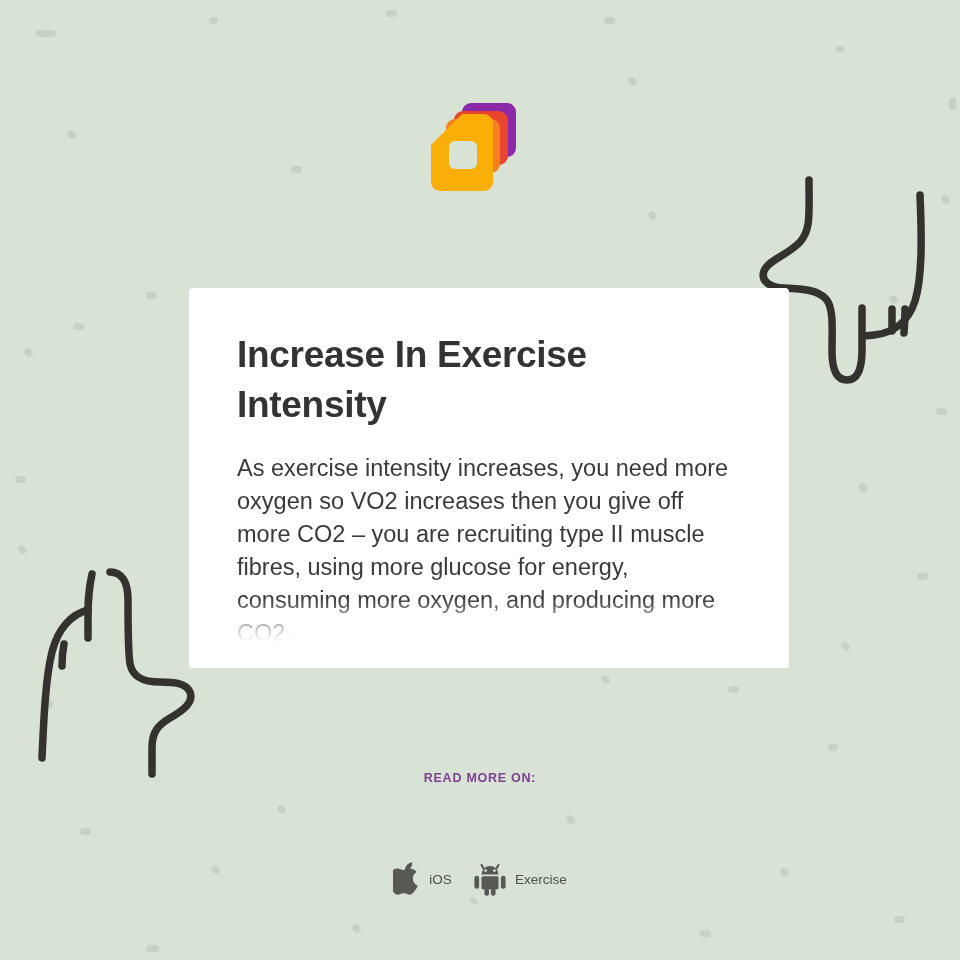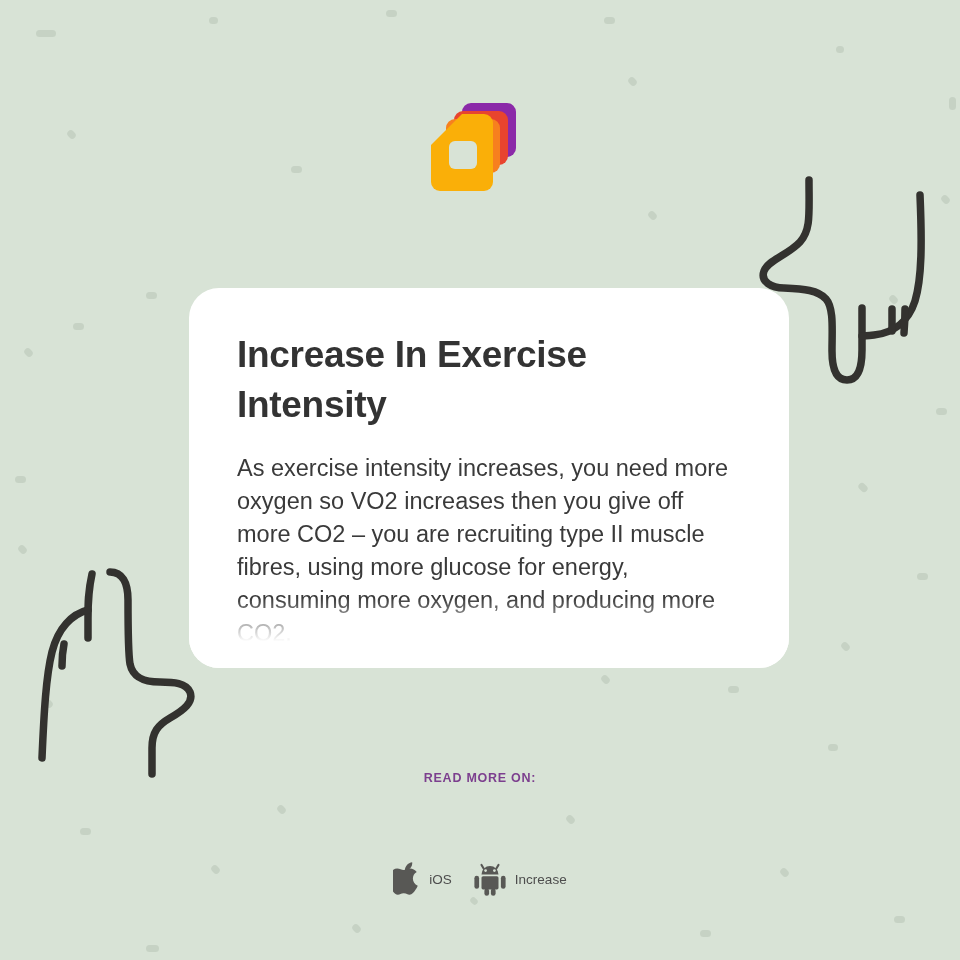--- a/index.html
+++ b/index.html
@@ -52,21 +52,21 @@
   }
 
   
   #card {
     position: absolute;
     left: 189px;
     top: 288px;
     width: 600px;
     height: 380px;
     background: #ffffff;
-    border-radius: 30px;
+    border-radius: 4px;
     overflow: hidden;
   }
   #card-inner {
     padding: 42px 48px 0 48px;
     box-sizing: border-box;
     height: 100%;
   }
   #card-title {
     margin: 0;
     font-size: 37px;
@@ -252,17 +252,17 @@
         <circle cx="21.4" cy="8.6" r="1.35" fill="#d8e3d6"></circle>
 
         <rect x="8.5" y="14.2" width="17" height="13.2" rx="1.6"></rect>
 
         <rect x="1.4" y="13.8" width="4.7" height="13" rx="2.35"></rect>
         <rect x="27.9" y="13.8" width="4.7" height="13" rx="2.35"></rect>
 
         <rect x="11.4" y="26.4" width="4.7" height="7.4" rx="2.35"></rect>
         <rect x="17.9" y="26.4" width="4.7" height="7.4" rx="2.35"></rect>
       </svg>
-      <span class="store-label">Increase</span>
+      <span class="store-label">Exercise</span>
     </div>
   </div>
 
 </div>
 
 </body></html>

